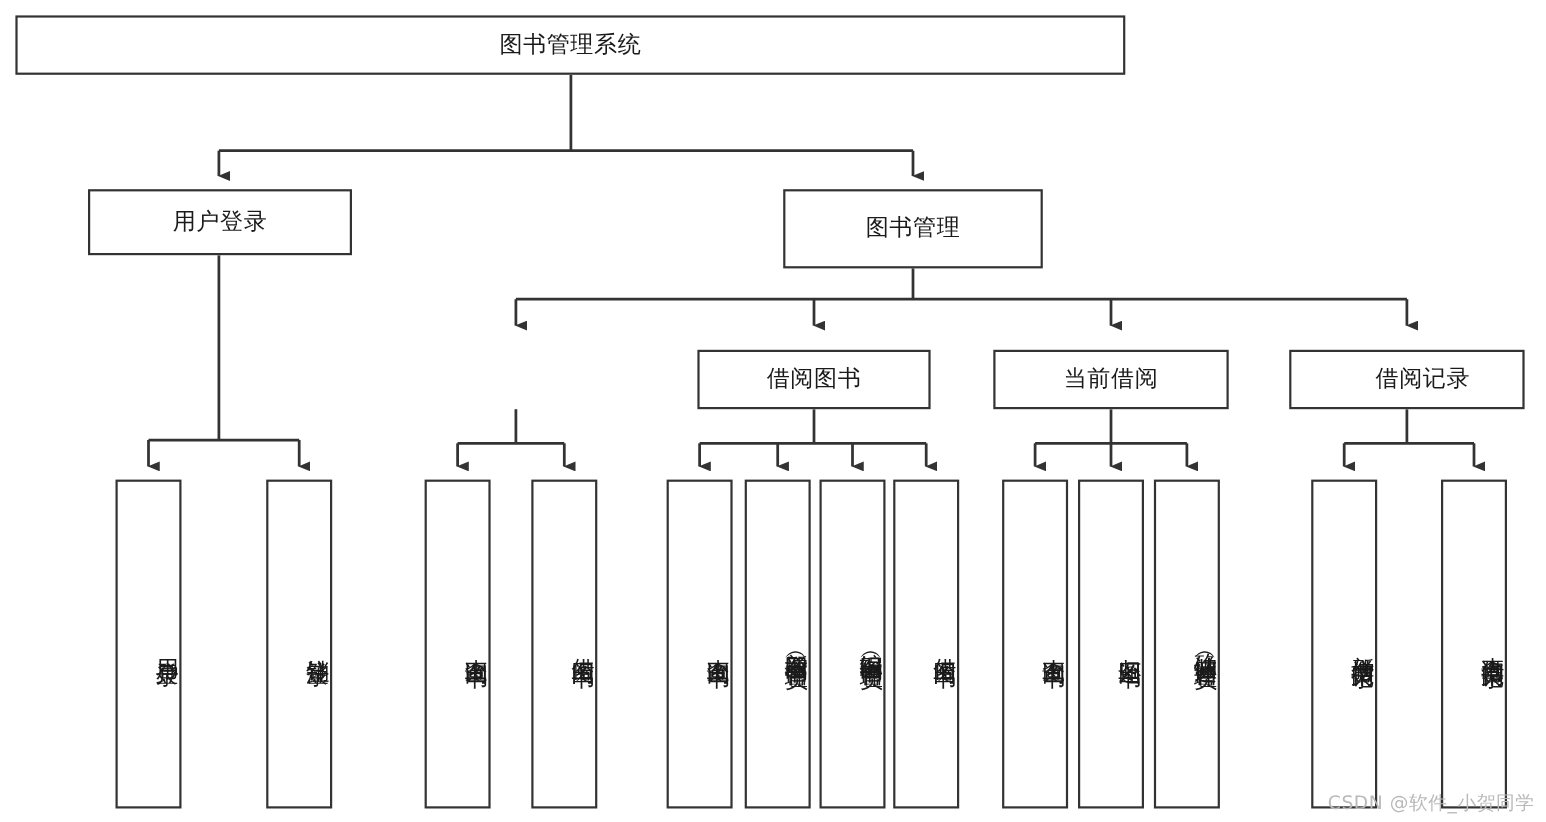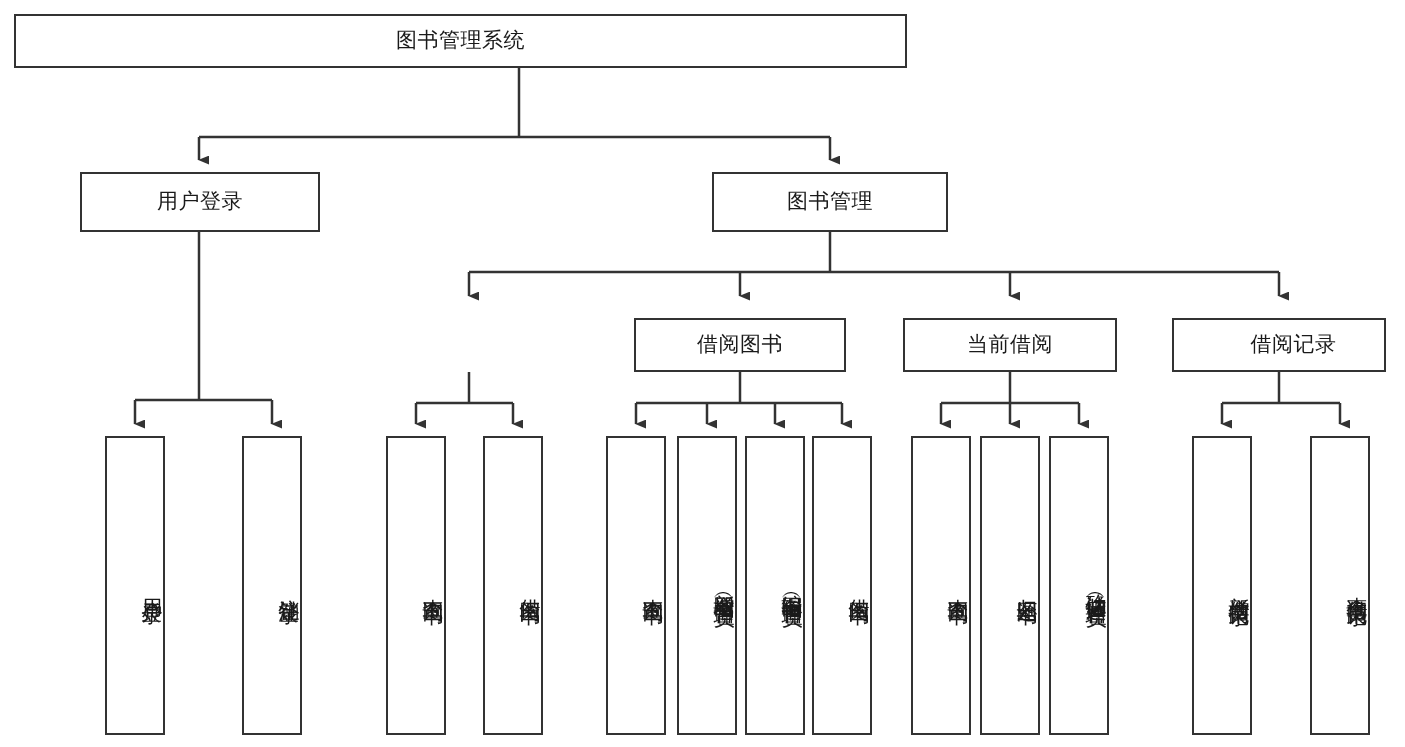--- a/index.html
+++ b/index.html
@@ -119,29 +119,29 @@
       <path d="M 1010,403 L 1010,424" marker-end="url(#arrowhead)"></path>
       <path d="M 1079,403 L 1079,424" marker-end="url(#arrowhead)"></path>
 
       <path d="M 1279,372 L 1279,403"></path>
       <path d="M 1222,403 L 1340,403"></path>
       <path d="M 1222,403 L 1222,424" marker-end="url(#arrowhead)"></path>
       <path d="M 1340,403 L 1340,424" marker-end="url(#arrowhead)"></path>
     </g>
   </svg>
 
-  <div class="node horiz" style="left:14px; top:14px; width:893px; height:54px;">
+  <div class="node horiz" style="left:14px; top:14px; width:1009px; height:54px;">
     <span class="node-label">图书管理系统</span>
   </div>
 
   <div class="node horiz" style="left:80px; top:172px; width:240px; height:60px;">
     <span class="node-label">用户登录</span>
   </div>
 
-  <div class="node horiz" style="left:712px; top:172px; width:236px; height:60px;">
+  <div class="node horiz" style="left:712px; top:172px; width:236px; height:72px;">
     <span class="node-label">图书管理</span>
   </div>
 
 
   <div class="node horiz" style="left:634px; top:318px; width:212px; height:54px;">
     <span class="node-label">借阅图书</span>
   </div>
 
   <div class="node horiz" style="left:903px; top:318px; width:214px; height:54px;">
     <span class="node-label">当前借阅</span>
@@ -196,14 +196,15 @@
   </div>
 
   <div class="node vert" style="left:1192px; top:436px; width:60px; height:299px;">
     <span class="node-label">新增借阅记录</span>
   </div>
 
   <div class="node vert" style="left:1310px; top:436px; width:60px; height:299px;">
     <span class="node-label">查询借阅记录</span>
   </div>
 
+  <div id="watermark">CSDN @软件_小贺同学</div>
 
 </div>
 
 </body></html>

